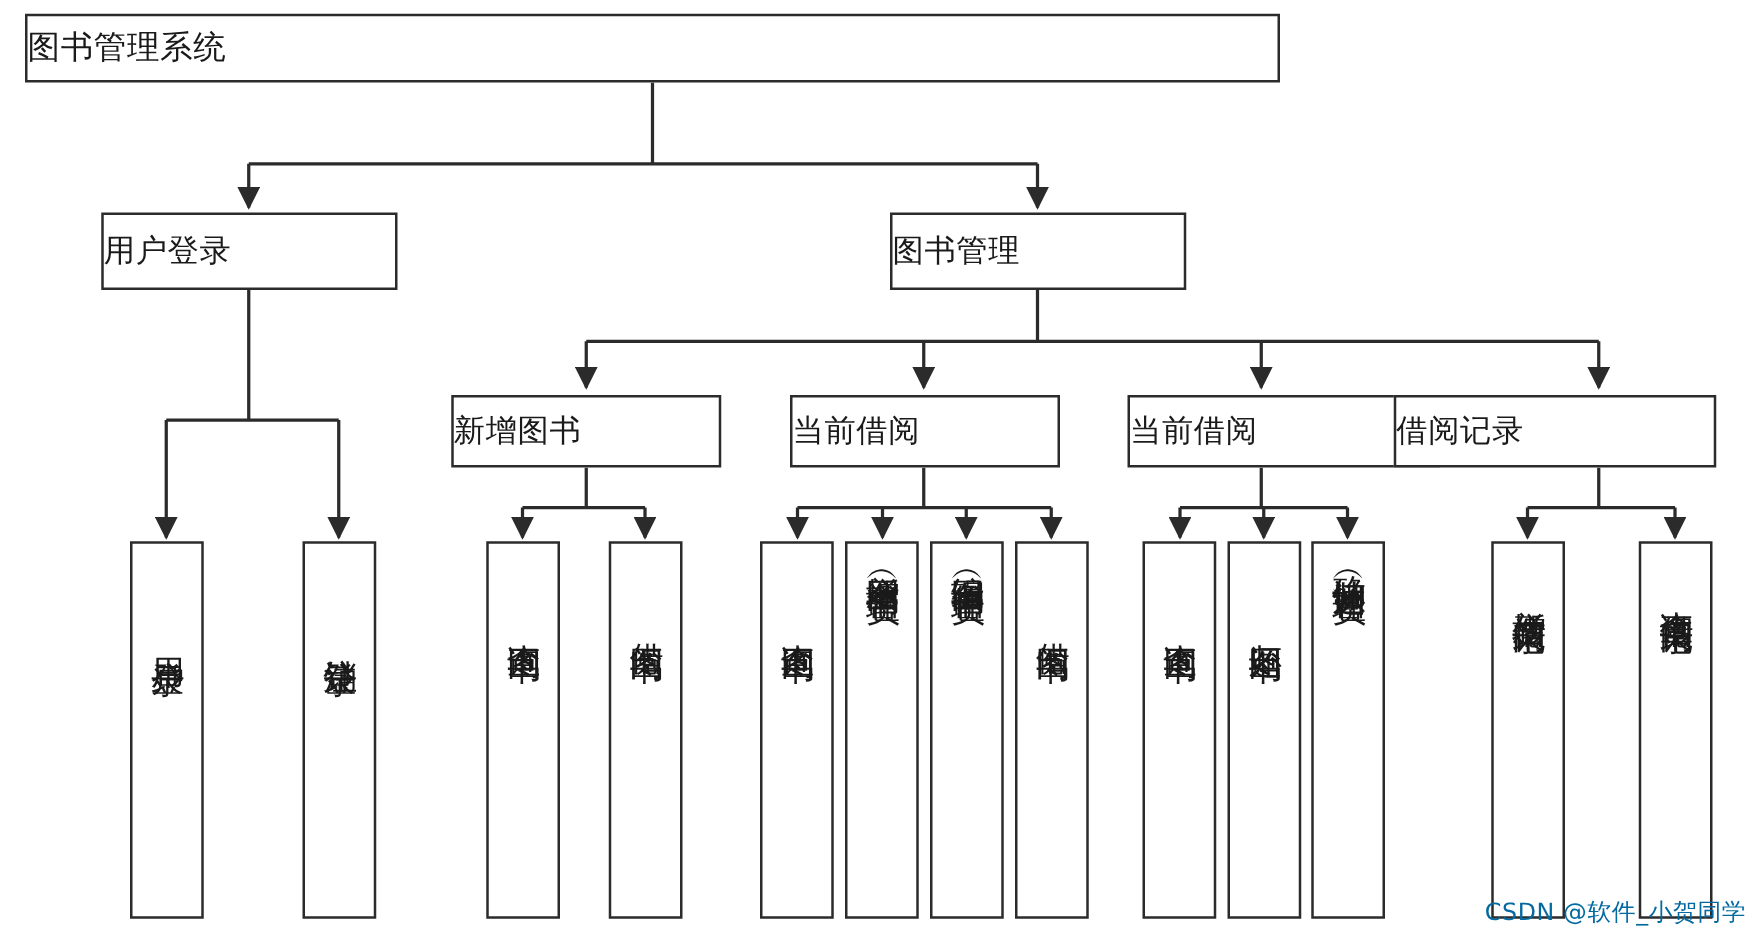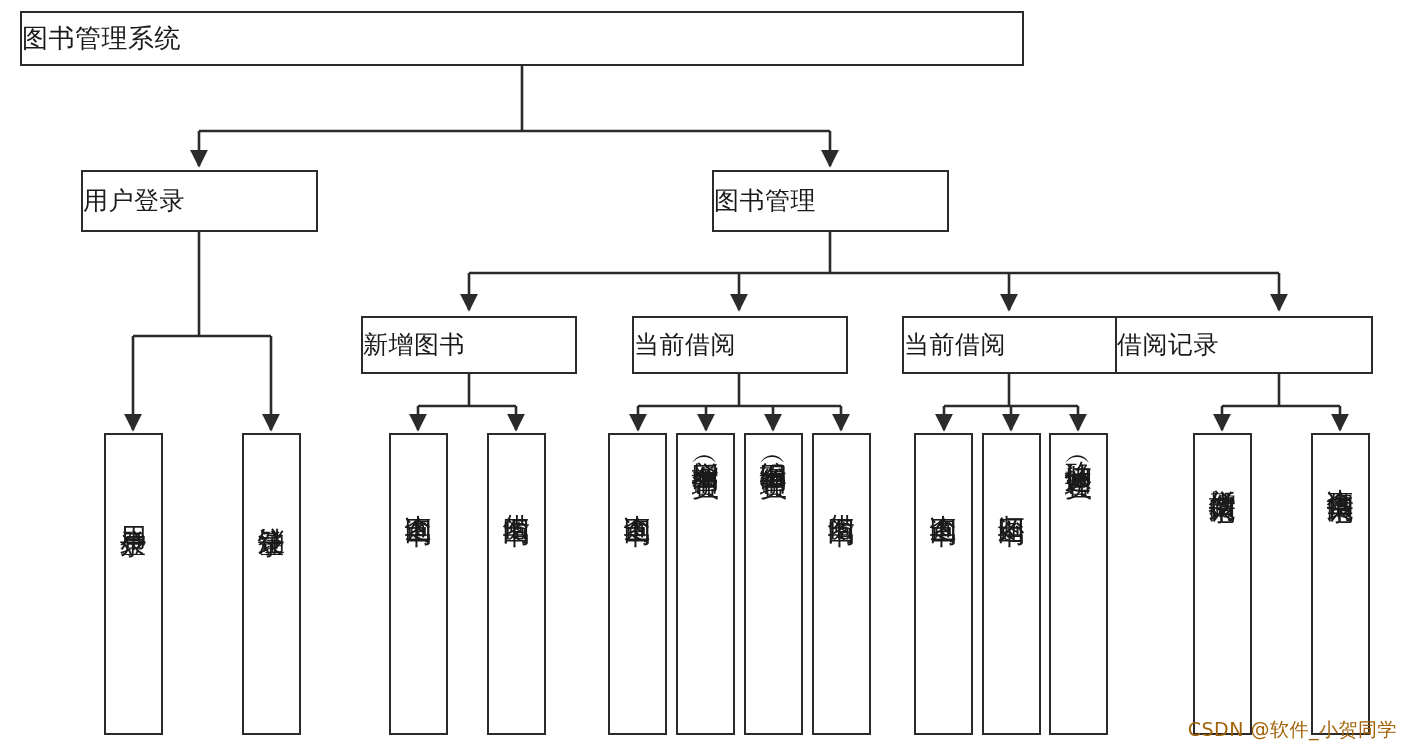--- a/index.html
+++ b/index.html
@@ -61,21 +61,21 @@
     font-size: 27px;
     line-height: 1.02;
     letter-spacing: 2px;
     white-space: nowrap;
   }
   #watermark {
     position: absolute;
     right: 8px;
     bottom: 4px;
     font-size: 19px;
-    color: #a16207;
+    color: #0369a1;
     letter-spacing: 0.5px;
     white-space: nowrap;
     user-select: none;
   }
 </style>
 </head>
 <body>
 
 <div id="diagram-root">
 

